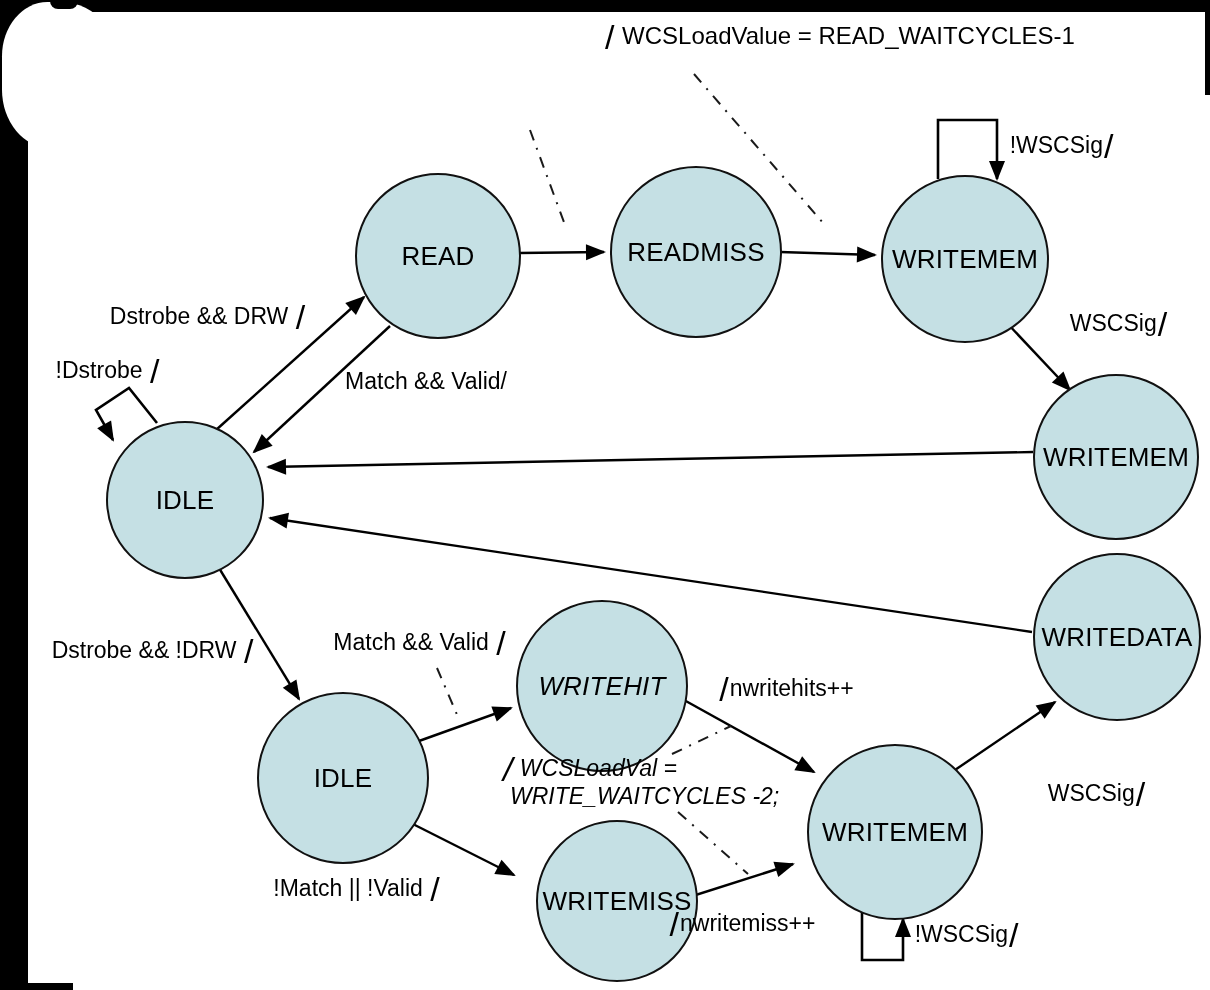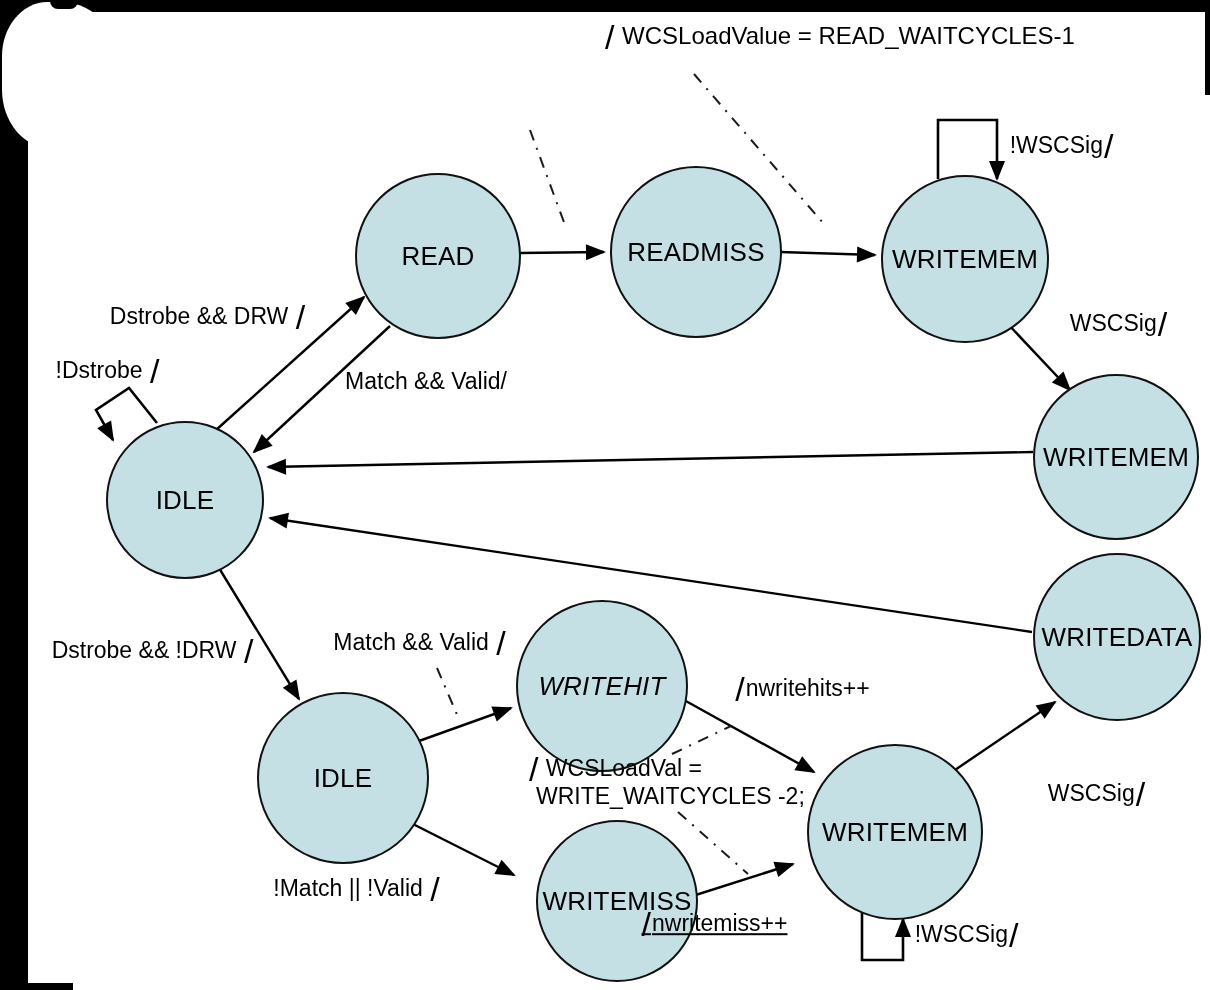--- a/index.html
+++ b/index.html
@@ -79,27 +79,27 @@
   <div class="state" style="left: 807px; top: 744px; width: 172px; height: 172px; background: rgb(197, 224, 228);">WRITEMEM</div>
 
   <div class="lbl big" style="left:604px;top:22px;font-size:24px;"><span class="bigslash">/</span> WCSLoadValue = READ_WAITCYCLES-1</div>
   <div class="lbl ctr big" style="left:1062px;top:146px;">!WSCSig<span class="bigslash">/</span></div>
   <div class="lbl ctr big" style="left:208px;top:317px;">Dstrobe &amp;&amp; DRW <span class="bigslash">/</span></div>
   <div class="lbl ctr big" style="left:108px;top:371px;">!Dstrobe <span class="bigslash">/</span></div>
   <div class="lbl ctr" style="left:426px;top:374px;margin-top:8px;">Match &amp;&amp; Valid/</div>
   <div class="lbl ctr big" style="left:1119px;top:324px;">WSCSig<span class="bigslash">/</span></div>
   <div class="lbl ctr big" style="left:153px;top:651px;">Dstrobe &amp;&amp; !DRW <span class="bigslash">/</span></div>
   <div class="lbl ctr big" style="left:420px;top:643px;">Match &amp;&amp; Valid <span class="bigslash">/</span></div>
-  <div class="lbl ctr big" style="left:786px;top:689px;margin-left:16px;"><span class="bigslash">/</span>nwritehits++</div>
-  <div class="lbl big multiline" style="left:528px;top:755px;">
+  <div class="lbl ctr big" style="left:786px;top:689px;"><span class="bigslash">/</span>nwritehits++</div>
+  <div class="lbl big multiline" style="left:502px;top:755px;font-style:italic;">
     <div><span class="bigslash">/</span> WCSLoadVal =</div>
     <div style="padding-left:8px;">WRITE_WAITCYCLES -2;</div>
   </div>
   <div class="lbl ctr big" style="left:357px;top:889px;">!Match || !Valid <span class="bigslash">/</span></div>
-  <div class="lbl ctr big" style="left:714px;top:924px;text-decoration:underline;"><span class="bigslash">/</span>nwritemiss++</div>
+  <div class="lbl ctr big" style="left:742px;top:924px;"><span class="bigslash">/</span>nwritemiss++</div>
   <div class="lbl ctr big" style="left:967px;top:935px;">!WSCSig<span class="bigslash">/</span></div>
   <div class="lbl ctr big" style="left:1097px;top:794px;">WSCSig<span class="bigslash">/</span></div>
 
   <div class="art" style="left:0;top:0;width:1210px;height:12px;"></div>
   <div class="art" style="left:0;top:0;width:28px;height:990px;"></div>
   <div class="art" style="left:1205px;top:0;width:5px;height:95px;"></div>
   <div class="art" style="left:28px;top:983px;width:45px;height:7px;"></div>
   <div class="art-blob"></div>
   <div class="art-notch"></div>
 

